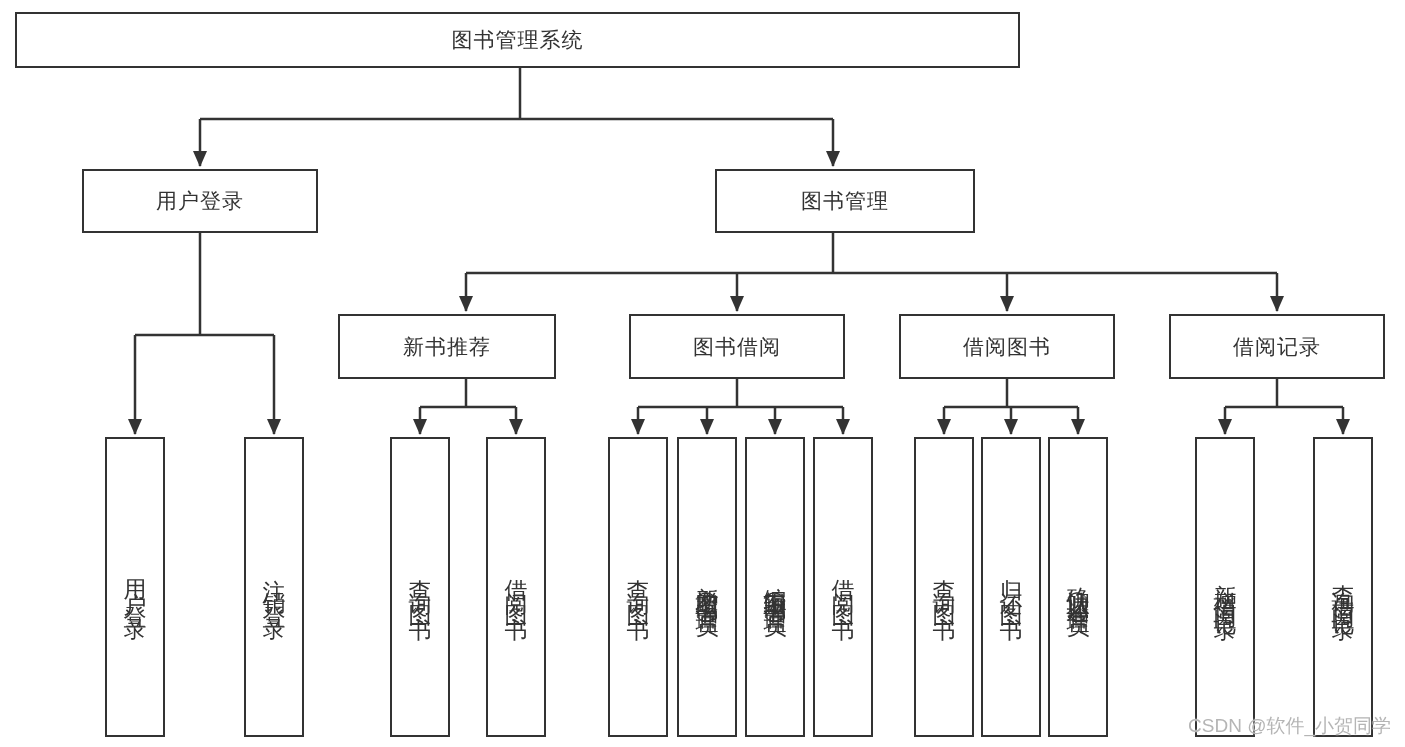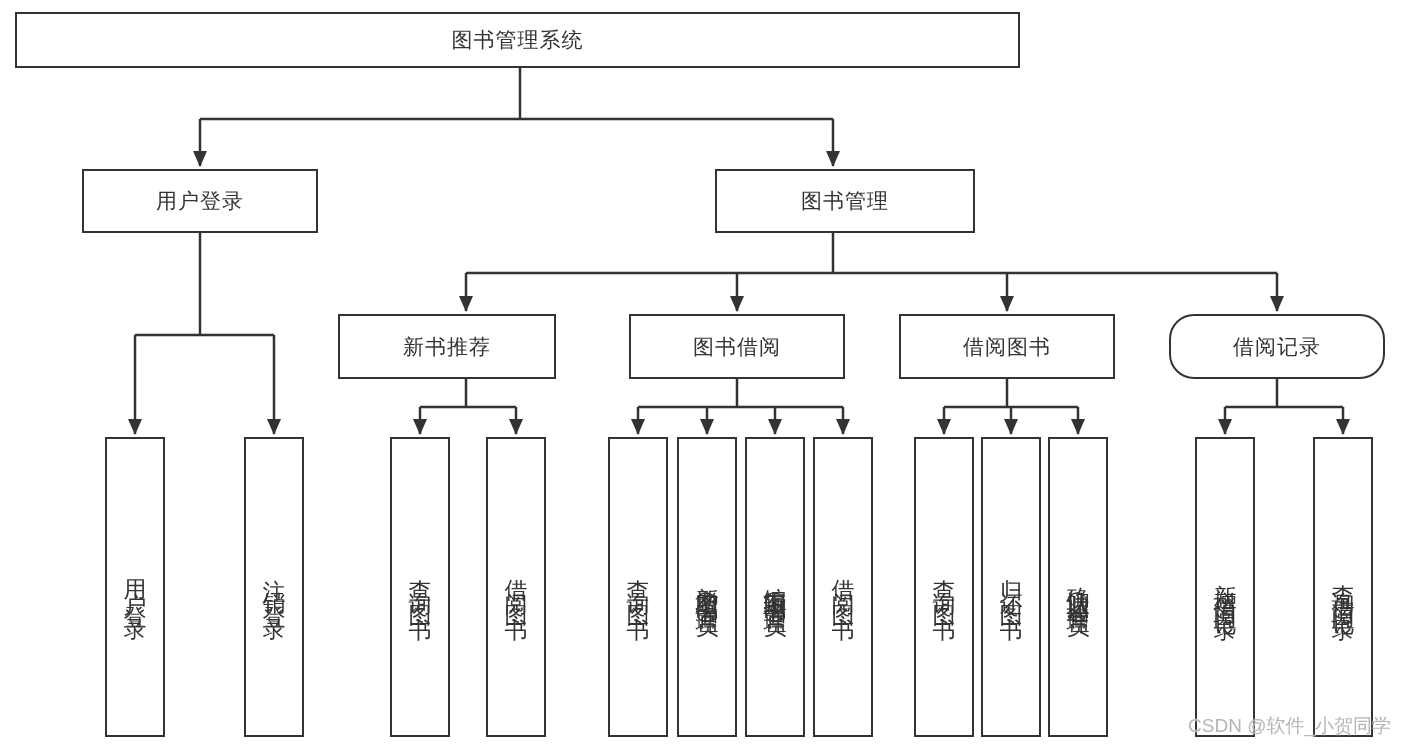--- a/index.html
+++ b/index.html
@@ -109,21 +109,21 @@
   </svg>
 
   <div class="box h" style="left:15px; top:12px; width:1005px; height:56px;">图书管理系统</div>
 
   <div class="box h" style="left:82px; top:169px; width:236px; height:64px;">用户登录</div>
   <div class="box h" style="left:715px; top:169px; width:260px; height:64px;">图书管理</div>
 
   <div class="box h" style="left:338px; top:314px; width:218px; height:65px;">新书推荐</div>
   <div class="box h" style="left:629px; top:314px; width:216px; height:65px;">图书借阅</div>
   <div class="box h" style="left:899px; top:314px; width:216px; height:65px;">借阅图书</div>
-  <div class="box h" style="left:1169px; top:314px; width:216px; height:65px;border-radius:25px;">借阅记录</div>
+  <div class="box h" style="left:1169px; top:314px; width:216px; height:65px;">借阅记录</div>
 
   <div class="box v" style="left:105px; top:437px; width:60px; height:300px;">用户登录</div>
   <div class="box v" style="left:244px; top:437px; width:60px; height:300px;">注销登录</div>
 
   <div class="box v" style="left:390px; top:437px; width:60px; height:300px;">查询图书</div>
   <div class="box v" style="left:486px; top:437px; width:60px; height:300px;">借阅图书</div>
 
   <div class="box v" style="left:608px; top:437px; width:60px; height:300px;">查询图书</div>
   <div class="box v long" style="left:677px; top:437px; width:60px; height:300px;">新增图书（管理员）</div>
   <div class="box v long" style="left:745px; top:437px; width:60px; height:300px;">编辑图书（管理员）</div>

